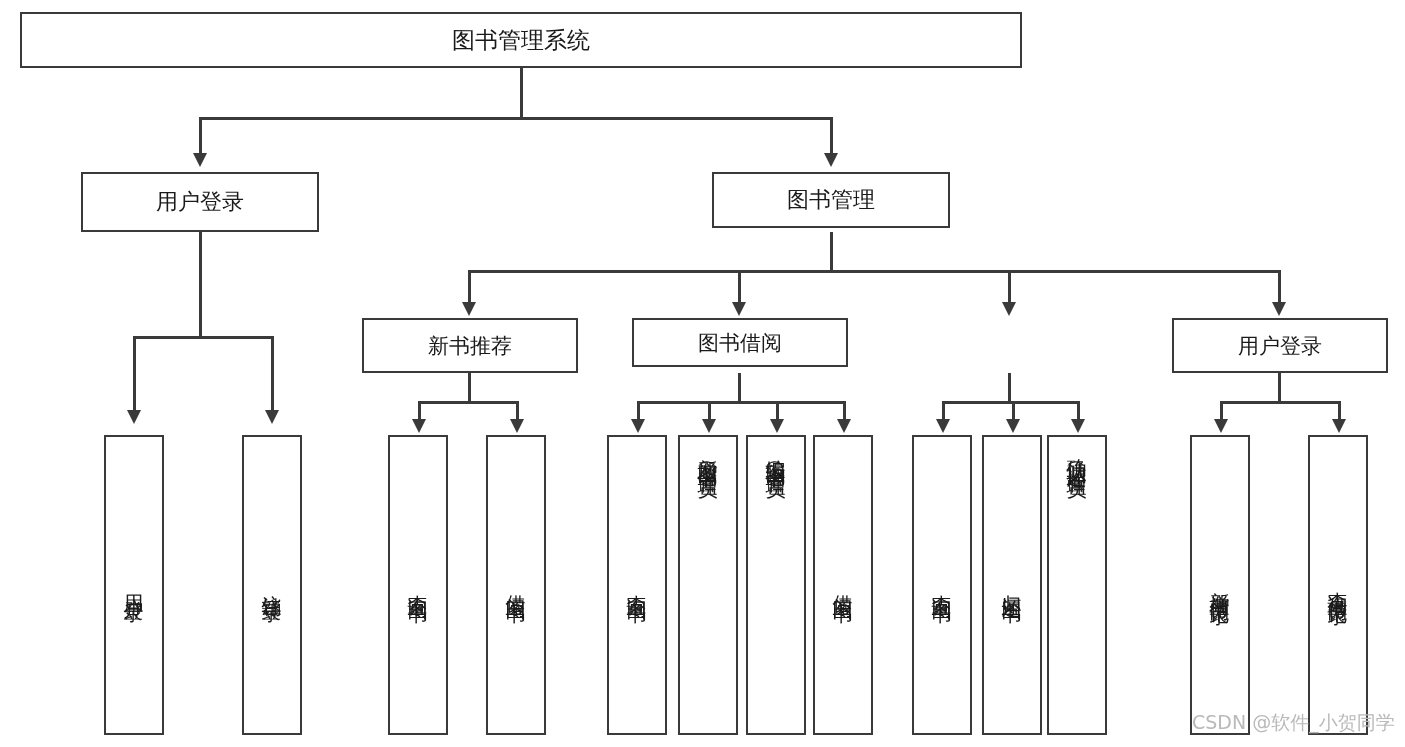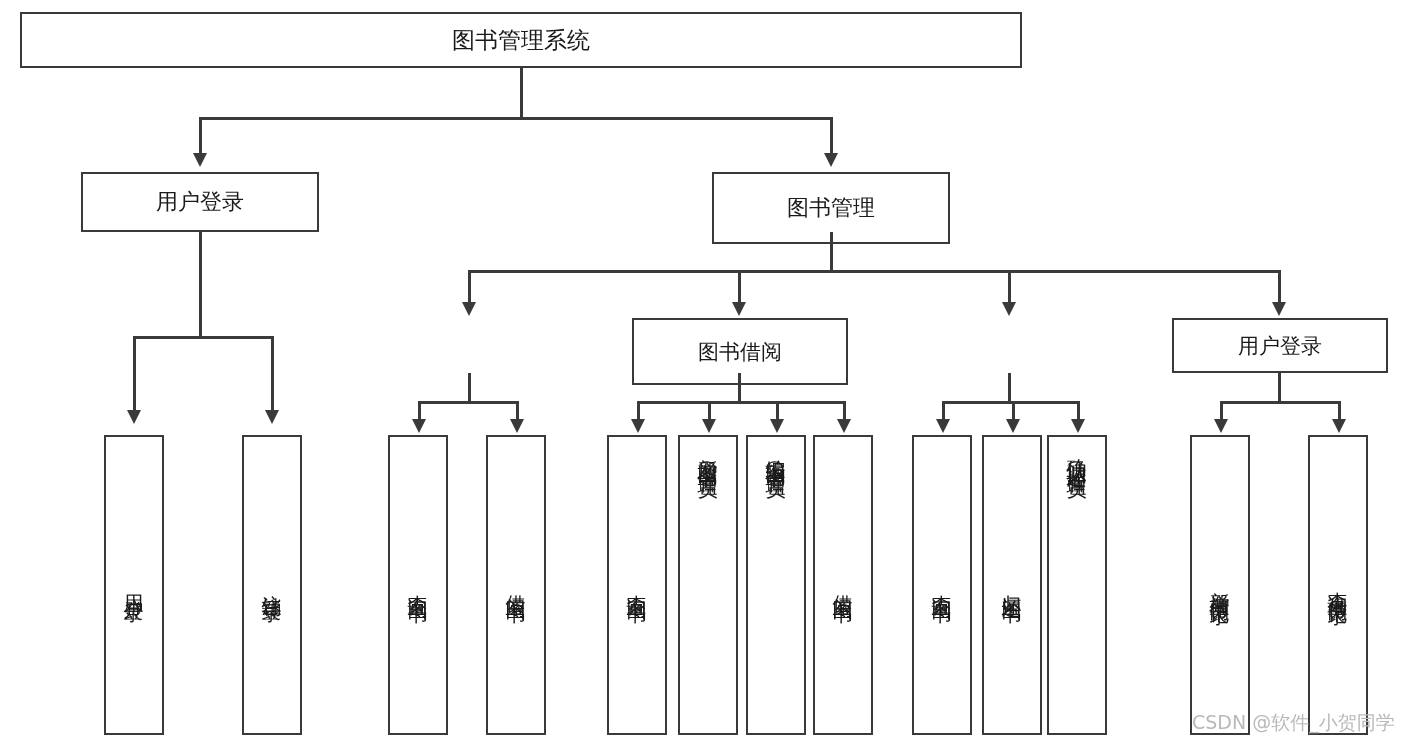--- a/index.html
+++ b/index.html
@@ -96,21 +96,21 @@
 
   <div class="vline" style="left:199px; top:117px; height:38px;"></div>
   <div class="arrow" style="left:193px; top:153px;"></div>
   <div class="vline" style="left:830px; top:117px; height:38px;"></div>
   <div class="arrow" style="left:824px; top:153px;"></div>
 
   <div class="node level2" style="left:81px; top:172px; width:238px; height:60px;">
     <span>用户登录</span>
   </div>
 
-  <div class="node level2" style="left:712px; top:172px; width:238px; height:72px;">
+  <div class="node level2" style="left:712px; top:172px; width:238px; height:56px;">
     <span>图书管理</span>
   </div>
 
   <div class="vline" style="left:199px; top:232px; height:105px;"></div>
   <div class="hline" style="left:133px; top:336px; width:140px;"></div>
   <div class="vline" style="left:133px; top:336px; height:76px;"></div>
   <div class="arrow" style="left:127px; top:410px;"></div>
   <div class="vline" style="left:271px; top:336px; height:76px;"></div>
   <div class="arrow" style="left:265px; top:410px;"></div>
 
@@ -118,21 +118,24 @@
   <div class="hline" style="left:468px; top:270px; width:812px;"></div>
   <div class="vline" style="left:468px; top:270px; height:34px;"></div>
   <div class="arrow" style="left:462px; top:302px;"></div>
   <div class="vline" style="left:738px; top:270px; height:34px;"></div>
   <div class="arrow" style="left:732px; top:302px;"></div>
   <div class="vline" style="left:1008px; top:270px; height:34px;"></div>
   <div class="arrow" style="left:1002px; top:302px;"></div>
   <div class="vline" style="left:1278px; top:270px; height:34px;"></div>
   <div class="arrow" style="left:1272px; top:302px;"></div>
 
-  <div class="node level3" style="left:632px; top:318px; width:216px; height:67px;">
+  <div class="node level3" style="left:362px; top:318px; width:216px; height:55px;">
+    <span>新书推荐</span>
+  </div>
+  <div class="node level3" style="left:632px; top:318px; width:216px; height:49px;">
     <span>图书借阅</span>
   </div>
   <div class="node level3" style="left:1172px; top:318px; width:216px; height:55px;">
     <span>用户登录</span>
   </div>
 
   <div class="vline" style="left:468px; top:373px; height:30px;"></div>
   <div class="hline" style="left:418px; top:401px; width:100px;"></div>
   <div class="vline" style="left:418px; top:401px; height:20px;"></div>
   <div class="arrow" style="left:412px; top:419px;"></div>

